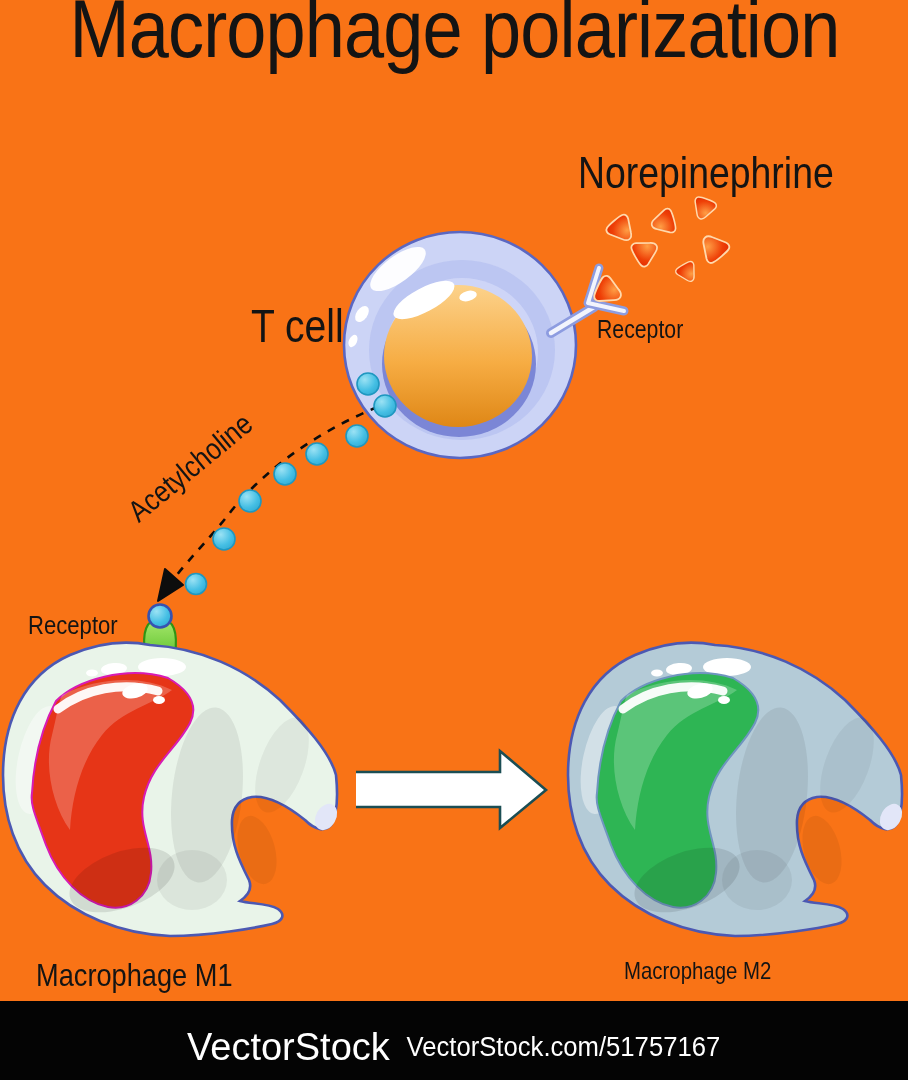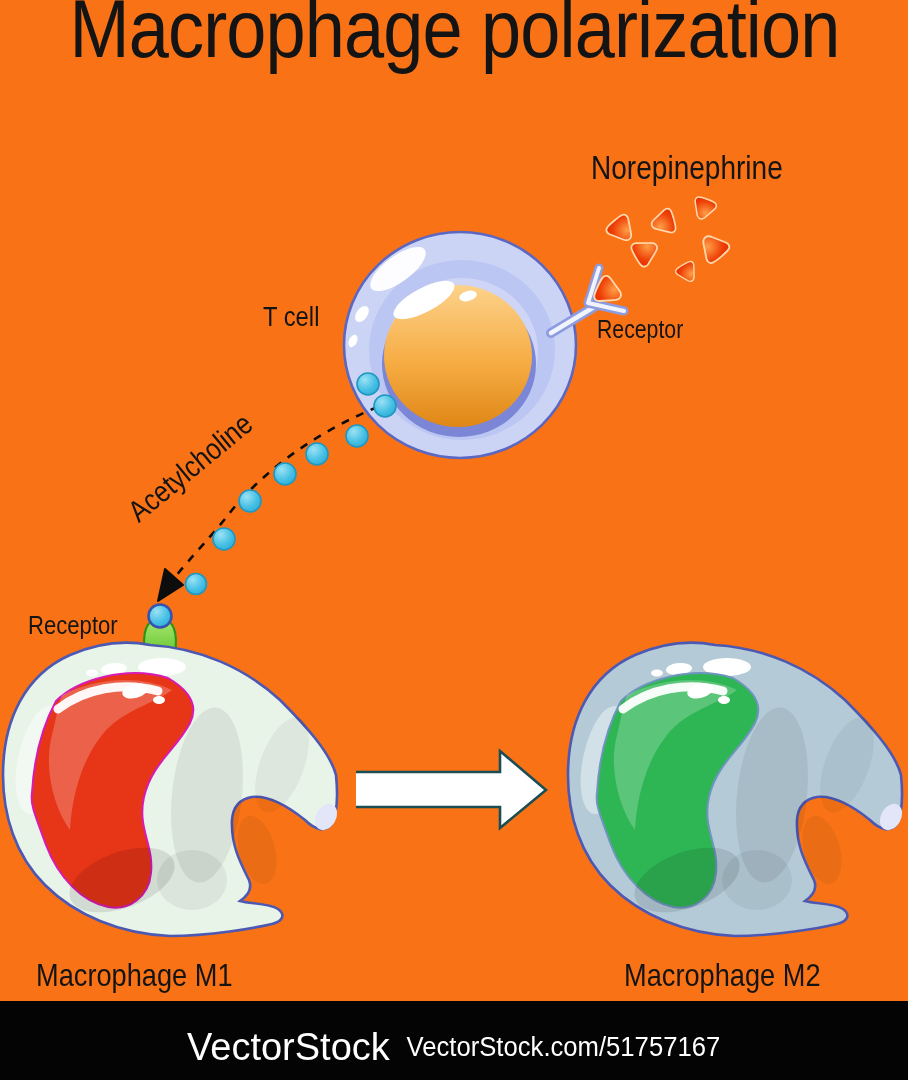--- a/index.html
+++ b/index.html
@@ -4,28 +4,28 @@
 <style>
   html,body{margin:0;padding:0;background:#ffffff;}
   #stage{
     position:relative;width:908px;height:1080px;overflow:hidden;background:#f97316;
     font-family:"Liberation Sans", sans-serif;color:var(--text,#141414);
   }
   .lbl{position:absolute;line-height:1;white-space:nowrap;}
   .cond{display:inline-block;transform:scaleX(.85);transform-origin:0 100%;}
   #title{top:-12px;left:0;width:908px;text-align:center;font-size:82px;letter-spacing:-1px;}
   #title .cond{transform:scaleX(.88);transform-origin:50% 50%;}
-  #lbl-norepinephrine{left:591px;top:151px;font-size:33px;}
+  #lbl-norepinephrine{left:578px;top:151px;font-size:44px;}
   #lbl-receptor-top{left:597px;top:317px;font-size:25px;}
-  #lbl-tcell{left:263px;top:303px;font-size:28px;}
+  #lbl-tcell{left:251px;top:303px;font-size:46px;}
   #lbl-acetylcholine{left:142px;top:497px;font-size:30px;}
   #lbl-acetylcholine .cond{transform:rotate(-39.5deg) scaleX(.85);transform-origin:0 100%;}
   #lbl-receptor-left{left:28px;top:612px;font-size:26px;}
   #lbl-m1{left:36px;top:959px;font-size:32px;}
-  #lbl-m2{left:624px;top:959px;font-size:32px;}
+  #lbl-m2{left:624px;top:959px;font-size:24px;}
   #artwork{position:absolute;left:0;top:0;}
   .ach-dot{fill:url(#gradDot);stroke:#1f97c0;stroke-width:1.6;}
   .ach-dot.docked{stroke:#3752b0;stroke-width:2.6;}
   #watermark-bar{
     position:absolute;left:0;top:1001px;width:908px;height:92px;
     background:var(--watermark_bg,#040404);display:flex;align-items:center;justify-content:center;
     color:var(--watermark_text,#fff);
   }
   #wm-brand{margin-left:27px;font-size:38px;font-weight:500;letter-spacing:0;}
   #wm-credit{margin-right:28px;font-size:27px;font-weight:400;transform:scaleX(.95);transform-origin:100% 50%;}

